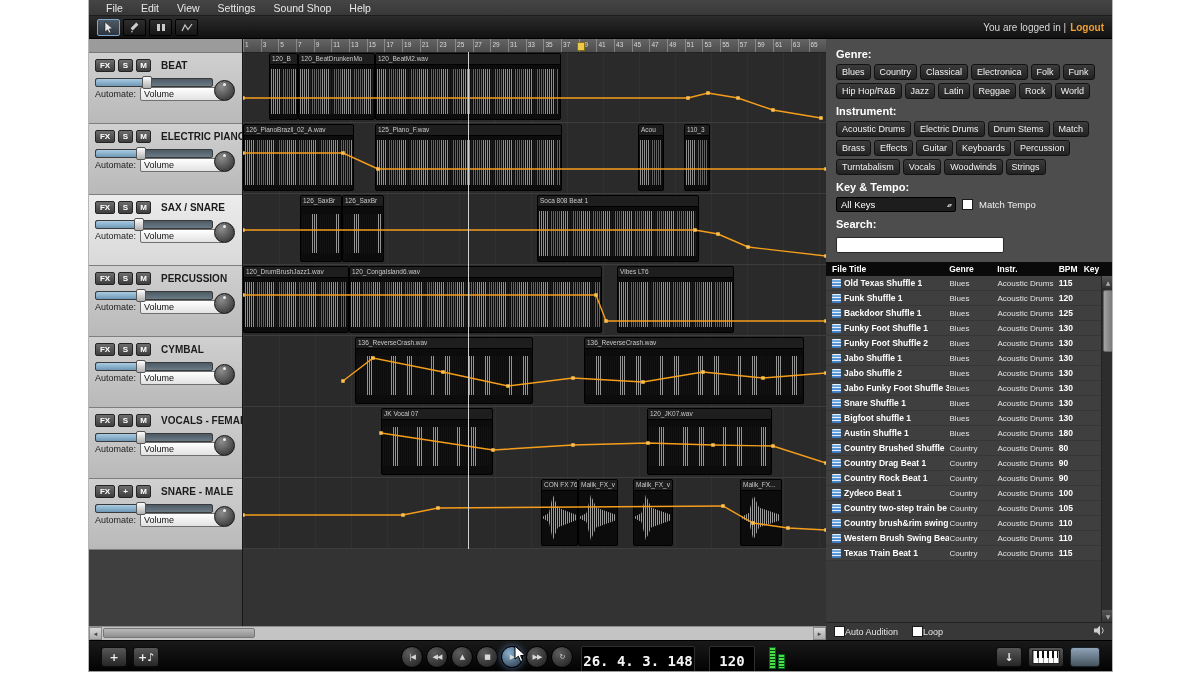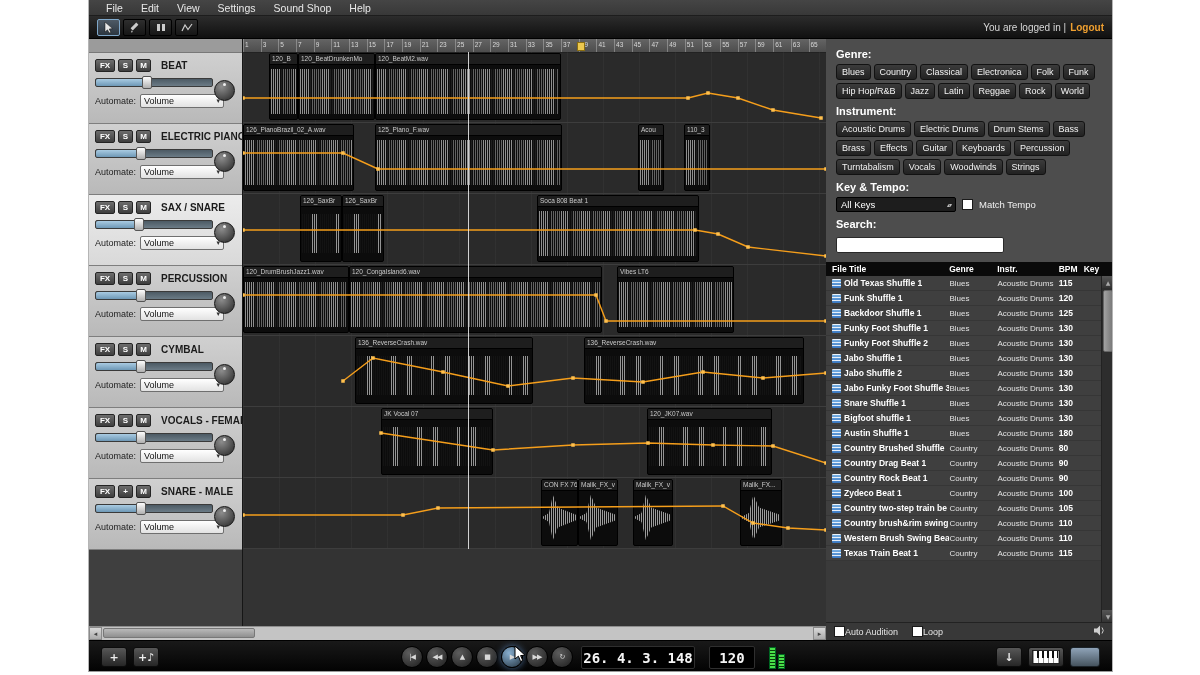--- a/index.html
+++ b/index.html
@@ -44,21 +44,21 @@
   .tbtn.sm{min-width:15px;}
   .track-name{font-size:10px;font-weight:bold;color:#1b1b1b;margin-left:7px;white-space:nowrap;}
   .track-slider{margin-top:6px;width:116px;height:7px;background:linear-gradient(#4c5a64,#6b7b86);
                 border:1px solid #3a3a3a;border-radius:2px;position:relative;}
   .slider-fill{height:100%;background:linear-gradient(#a9cbe2,#6e98b6);border-radius:2px 0 0 2px;position:relative;}
   .slider-fill::after{content:"";position:absolute;right:-4px;top:-3px;width:8px;height:11px;
                       background:linear-gradient(#fdfdfd,#b0b0b0);border:1px solid #555;border-radius:2px;}
   .knob{position:absolute;right:7px;top:27px;width:19px;height:19px;border-radius:50%;
         background:radial-gradient(circle at 35% 30%,#8d8d8d,#262626);border:1px solid #141414;}
   .knob::after{content:"";position:absolute;left:8px;top:2px;width:3px;height:3px;border-radius:50%;background:#eee;}
-  .track-bottom{display:flex;align-items:center;gap:4px;margin-top:7px;}
+  .track-bottom{display:flex;align-items:center;gap:4px;}
   .auto-label{font-size:9px;color:#222;}
   .auto-select{width:84px;height:14px;background:linear-gradient(#fff,#e2e2e2);border:1px solid #6f6f6f;
                border-radius:2px;display:flex;align-items:center;justify-content:space-between;
                padding:0 3px;font-size:9px;color:#111;box-sizing:border-box;}
   .sel-arrow{font-family:"DejaVu Sans",sans-serif;font-size:7px;color:#333;}
   .tp-filler{flex:1;background:#3f3f3f;}
 
   
   .timeline{position:relative;width:583px;background:#2a2a2a;overflow:hidden;}
   .ruler{position:absolute;left:0;top:0;width:583px;height:13px;display:flex;
@@ -147,21 +147,21 @@
   .sq-btn{height:20px;min-width:26px;border-radius:3px;background:linear-gradient(#575757,#262626);
           border:1px solid #0c0c0c;color:#eee;font-size:11px;font-weight:bold;
           font-family:"DejaVu Sans",sans-serif;padding:0 4px;}
   .tp-left{position:absolute;left:12px;top:6px;display:flex;gap:6px;}
   .tp-center{position:absolute;left:312px;top:5px;display:flex;gap:3px;align-items:center;}
   .tp-btn{width:22px;height:22px;border-radius:50%;background:radial-gradient(circle at 35% 30%,#5d5d5d,#1c1c1c);
           border:1px solid #000;display:flex;align-items:center;justify-content:center;padding:0;}
   .tp-btn[data-name="play-button"]{background:radial-gradient(circle at 35% 30%,#87aecf,#23323f);
           box-shadow:0 0 7px rgba(120,180,255,.55);}
   .tp-glyph{color:#d9d9d9;font-size:7px;font-family:"DejaVu Sans",sans-serif;letter-spacing:-1px;}
-  .lcd{position:absolute;left:492px;top:5px;width:114px;height:23px;background:#000;border:1px solid #2f2f2f;
+  .lcd{position:absolute;left:492px;top:5px;width:114px;height:30px;background:#000;border:1px solid #2f2f2f;
        border-radius:2px;color:#f5f5f5;font-family:"DejaVu Sans Mono",monospace;font-weight:bold;font-size:14px;
        display:flex;align-items:center;justify-content:center;box-sizing:border-box;}
   .lcd.tempo{left:620px;width:46px;}
   .meter{position:absolute;left:680px;top:5px;height:23px;width:24px;display:flex;align-items:flex-end;gap:2px;}
   .meter i{display:block;width:7px;background:repeating-linear-gradient(180deg,#4ade4a 0 2px,#0a3d0a 2px 3px);
            border:1px solid #062;box-sizing:border-box;}
   .m1{height:22px;}.m2{height:15px;}
   .tp-right{position:absolute;right:12px;top:6px;display:flex;gap:6px;align-items:center;}
   .kb-btn{width:36px;height:20px;border-radius:3px;background:linear-gradient(#575757,#262626);
           border:1px solid #0c0c0c;display:flex;align-items:center;justify-content:center;padding:0;}
@@ -566,21 +566,21 @@
               <button class="chip" data-name="genre-filter-button">Reggae</button>
               <button class="chip" data-name="genre-filter-button">Rock</button>
               <button class="chip" data-name="genre-filter-button">World</button>
             </div>
           <div class="lib-label" data-name="instrument-label">Instrument:</div>
           <div class="chip-row" data-name="instrument-buttons">
 
           <button class="chip" data-name="instrument-filter-button">Acoustic Drums</button>
               <button class="chip" data-name="instrument-filter-button">Electric Drums</button>
               <button class="chip" data-name="instrument-filter-button">Drum Stems</button>
-              <button class="chip" data-name="instrument-filter-button">Bass</button>
+              <button class="chip" data-name="instrument-filter-button">Match</button>
               <button class="chip" data-name="instrument-filter-button">Brass</button>
               <button class="chip" data-name="instrument-filter-button">Effects</button>
               <button class="chip" data-name="instrument-filter-button">Guitar</button>
               <button class="chip" data-name="instrument-filter-button">Keyboards</button>
               <button class="chip" data-name="instrument-filter-button">Percussion</button>
               <button class="chip" data-name="instrument-filter-button">Turntabalism</button>
               <button class="chip" data-name="instrument-filter-button">Vocals</button>
               <button class="chip" data-name="instrument-filter-button">Woodwinds</button>
               <button class="chip" data-name="instrument-filter-button">Strings</button>
             </div>

